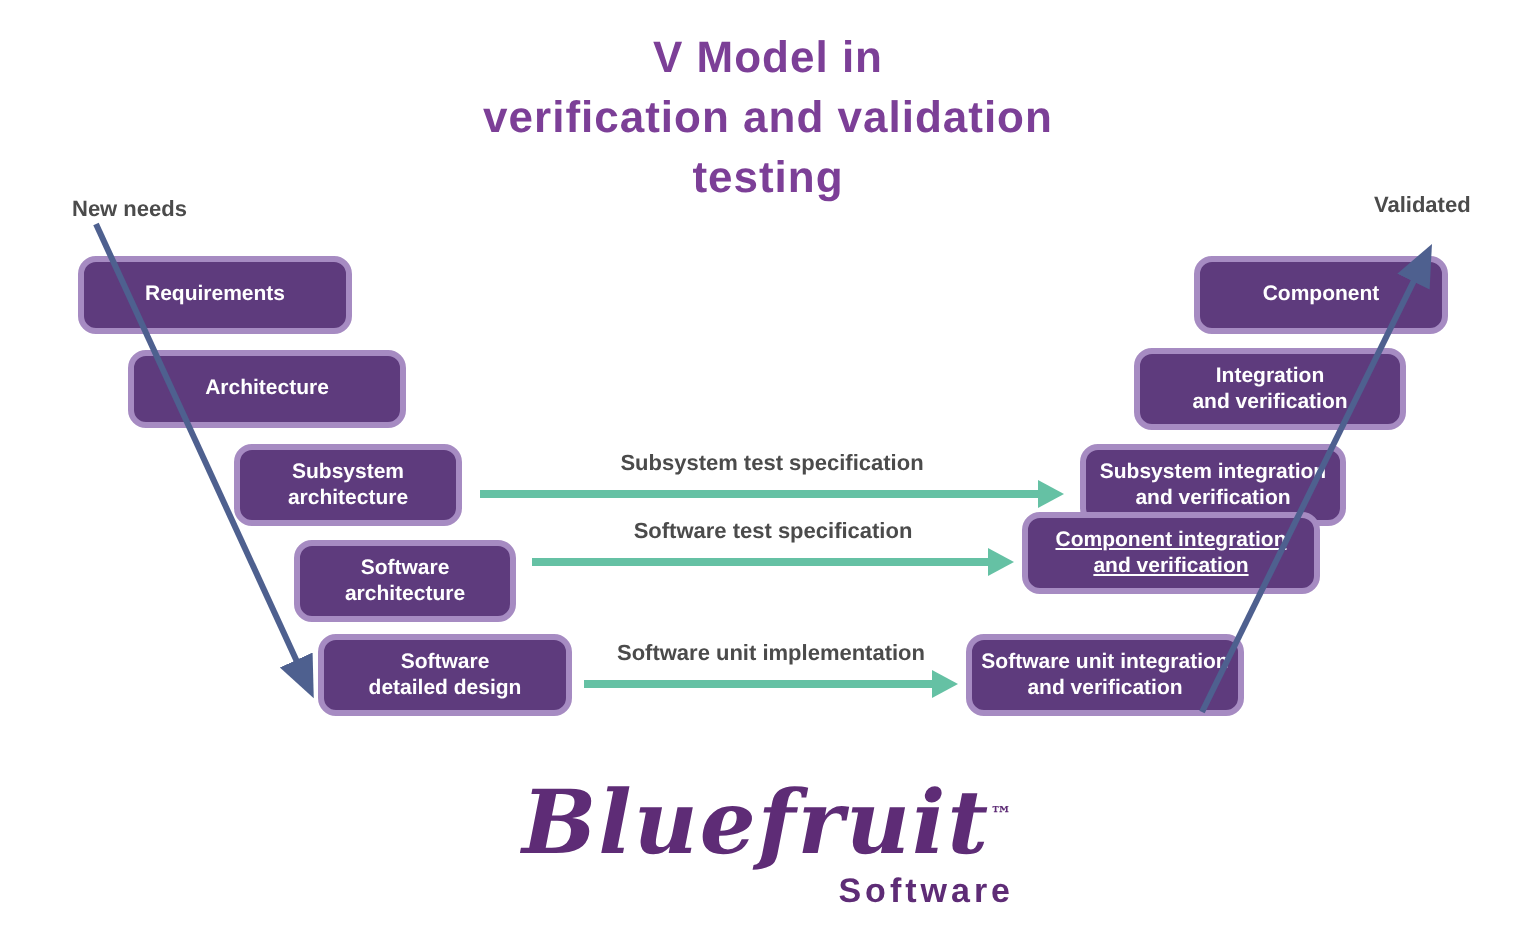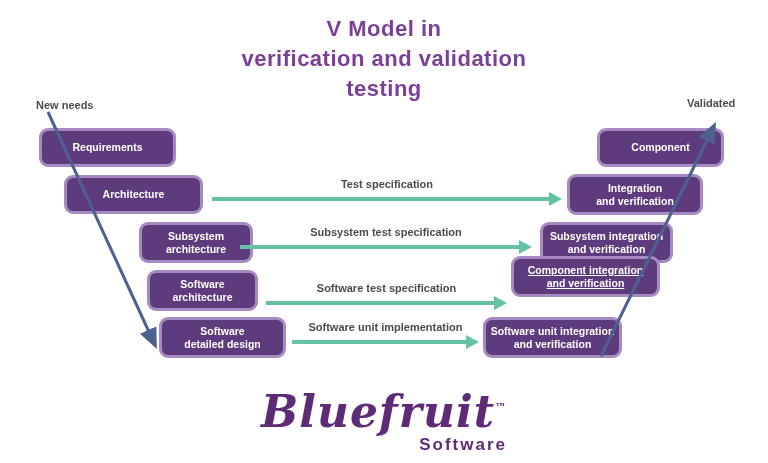--- a/index.html
+++ b/index.html
@@ -70,21 +70,21 @@
   <div class="flow-label" style="left:687px;top:97px;">Validated</div>
 
   <div class="vbox" style="left:39px;top:128px;width:137px;height:39px;">
     <span>Requirements</span>
       <span></span>
   </div>
   <div class="vbox" style="left:64px;top:175px;width:139px;height:39px;">
     <span>Architecture</span>
       <span></span>
   </div>
-  <div class="vbox" style="left:117px;top:222px;width:114px;height:41px;margin-left:22px;">
+  <div class="vbox" style="left:117px;top:222px;width:114px;height:41px;">
     <span>Subsystem</span>
       <span>architecture</span>
   </div>
   <div class="vbox" style="left:147px;top:270px;width:111px;height:41px;">
     <span>Software</span>
       <span>architecture</span>
   </div>
   <div class="vbox" style="left:159px;top:317px;width:127px;height:41px;">
     <span>Software</span>
       <span>detailed design</span>
@@ -104,35 +104,28 @@
   </div>
   <div class="vbox" style="left:511px;top:256px;width:149px;height:41px;text-decoration:underline;">
     <span>Component integration</span>
       <span>and verification</span>
   </div>
   <div class="vbox" style="left:483px;top:317px;width:139px;height:41px;">
     <span>Software unit integration</span>
       <span>and verification</span>
   </div>
 
-  <div class="varrow" style="left:212px;top:178px;width:350px;height:28px;">
-    <div class="varrow-label">Test specification</div>
-    <div class="varrow-line">
-        <span class="varrow-shaft"></span>
-        <span class="varrow-head"></span>
-      </div>
-  </div>
   <div class="varrow" style="left:240px;top:226px;width:292px;height:28px;">
     <div class="varrow-label">Subsystem test specification</div>
     <div class="varrow-line">
         <span class="varrow-shaft"></span>
         <span class="varrow-head"></span>
       </div>
   </div>
-  <div class="varrow" style="left:266px;top:282px;width:241px;height:28px;">
+  <div class="varrow" style="left:266px;top:260px;width:241px;height:28px;">
     <div class="varrow-label">Software test specification</div>
     <div class="varrow-line">
         <span class="varrow-shaft"></span>
         <span class="varrow-head"></span>
       </div>
   </div>
   <div class="varrow" style="left:292px;top:321px;width:187px;height:28px;">
     <div class="varrow-label">Software unit implementation</div>
     <div class="varrow-line">
         <span class="varrow-shaft"></span>

